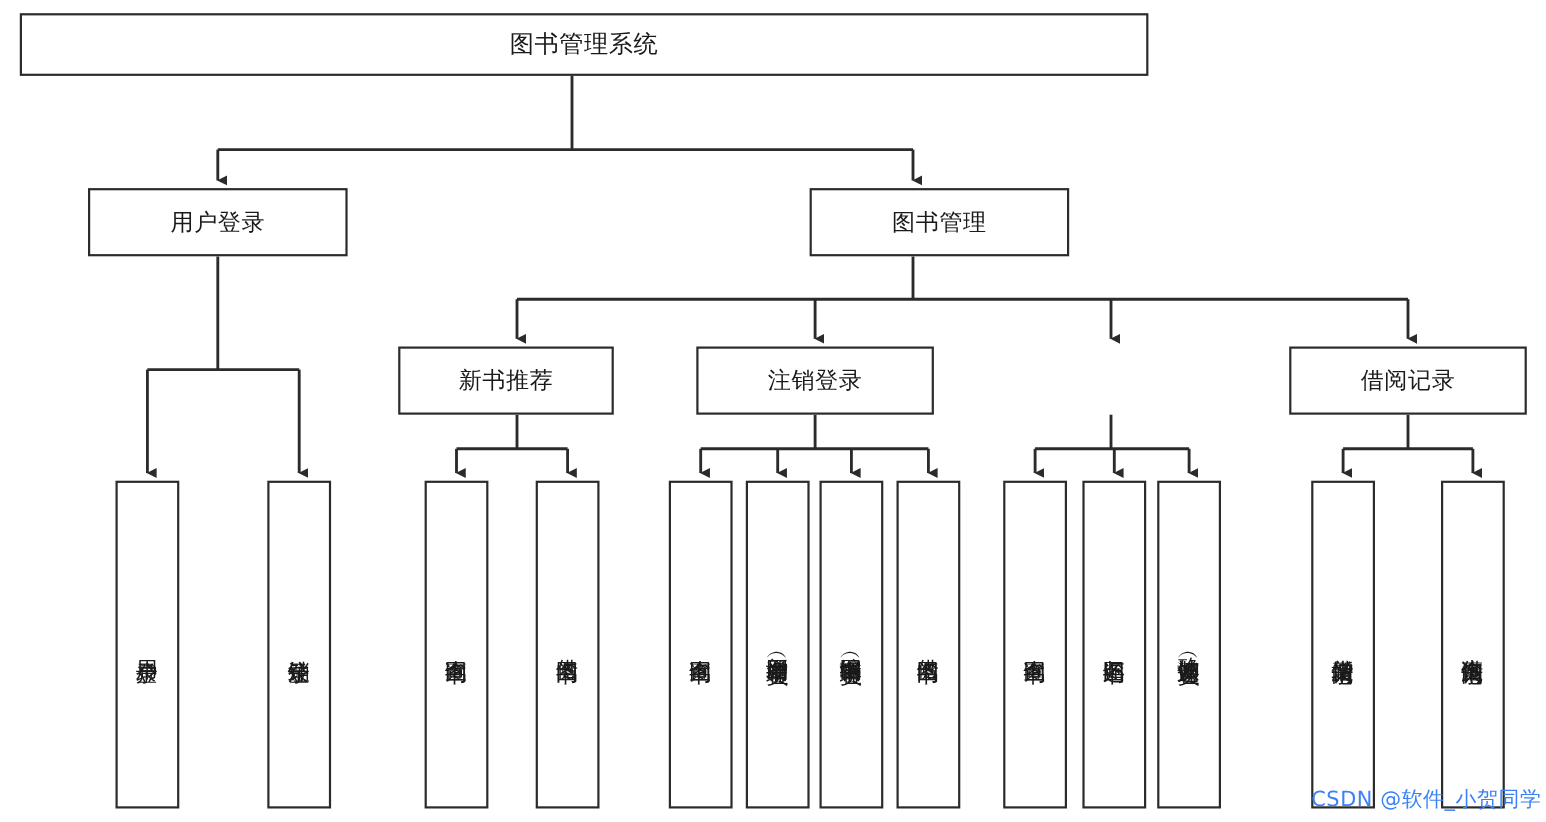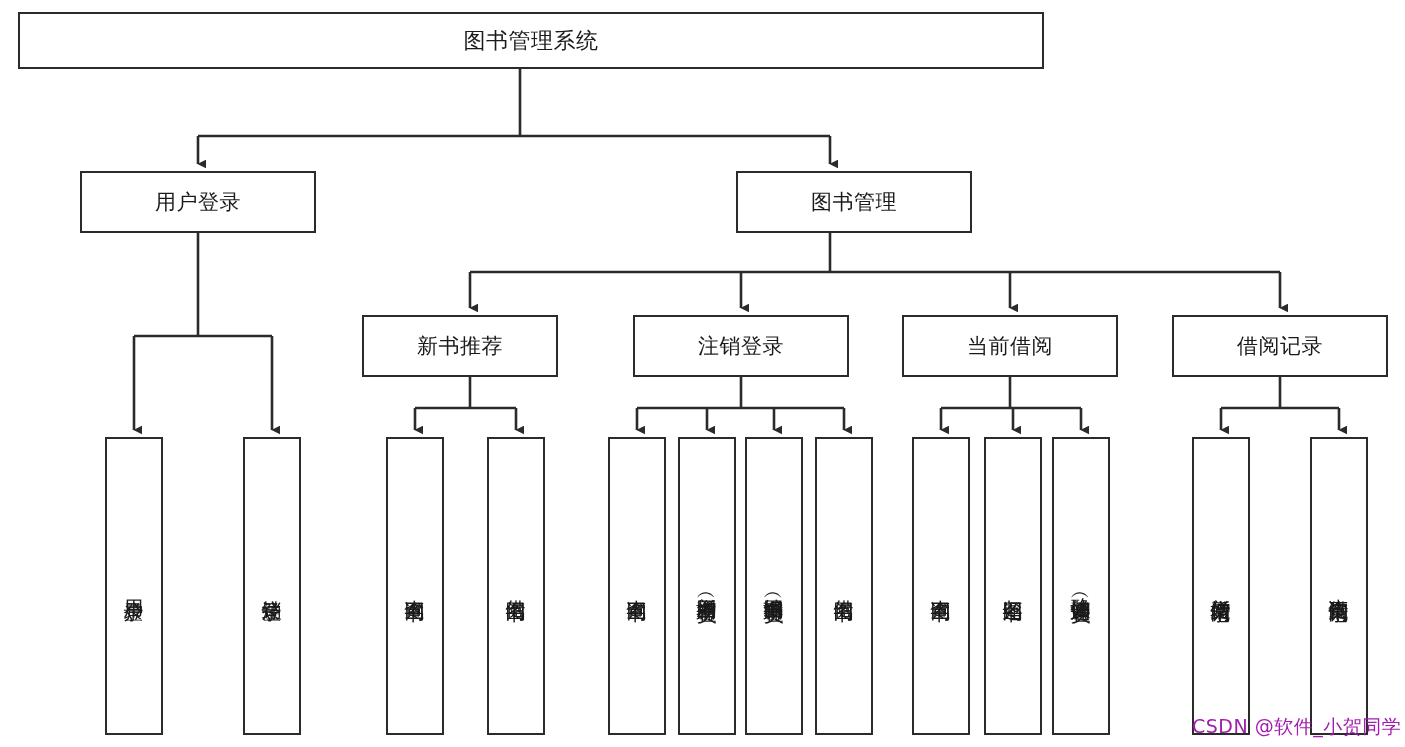--- a/index.html
+++ b/index.html
@@ -46,21 +46,21 @@
     text-orientation: upright;
     font-size: 20px;
     letter-spacing: 1px;
     line-height: 1.0;
     white-space: normal;
   }
   .node-box.root .node-label { font-size: 22px; }
   .watermark {
     position: absolute;
     font-size: 19px;
-    color: #a21caf;
+    color: #3b82f6;
     white-space: nowrap;
     letter-spacing: 0.5px;
     pointer-events: none;
   }
 </style>
 </head>
 <body>
 
 <div id="diagram-root">
 
@@ -127,23 +127,20 @@
   <div class="node-box" style="left:736px; top:171px; width:236px; height:62px;">
     <span class="node-label">图书管理</span>
   </div>
 
   <div class="node-box" style="left:362px; top:315px; width:196px; height:62px;">
     <span class="node-label">新书推荐</span>
   </div>
   <div class="node-box" style="left:633px; top:315px; width:216px; height:62px;">
     <span class="node-label">注销登录</span>
   </div>
-  <div class="node-box" style="left:902px; top:315px; width:216px; height:62px;">
-    <span class="node-label">当前借阅</span>
-  </div>
   <div class="node-box" style="left:1172px; top:315px; width:216px; height:62px;">
     <span class="node-label">借阅记录</span>
   </div>
 
   <div class="node-box vertical" style="left:105px; top:437px; width:58px; height:298px;">
     <span class="node-label">用户登录</span>
   </div>
   <div class="node-box vertical" style="left:243px; top:437px; width:58px; height:298px;">
     <span class="node-label">注销登录</span>
   </div>

